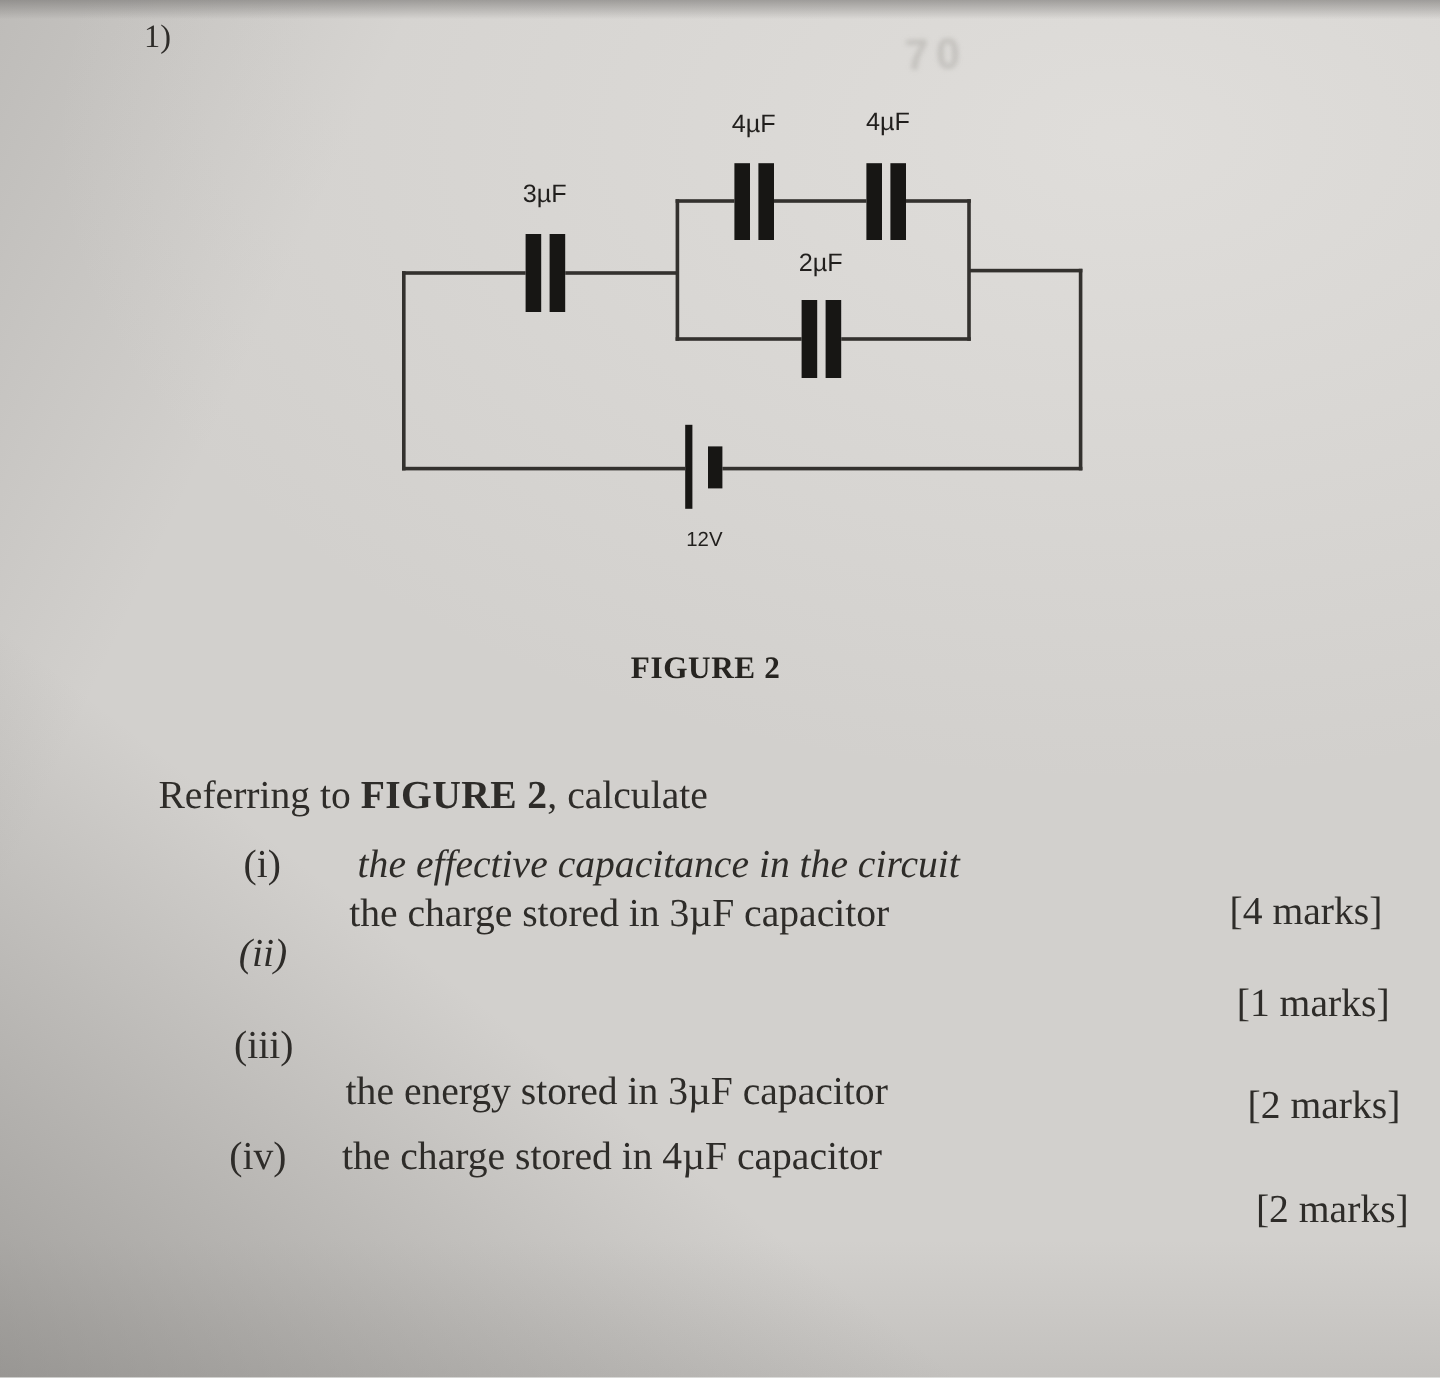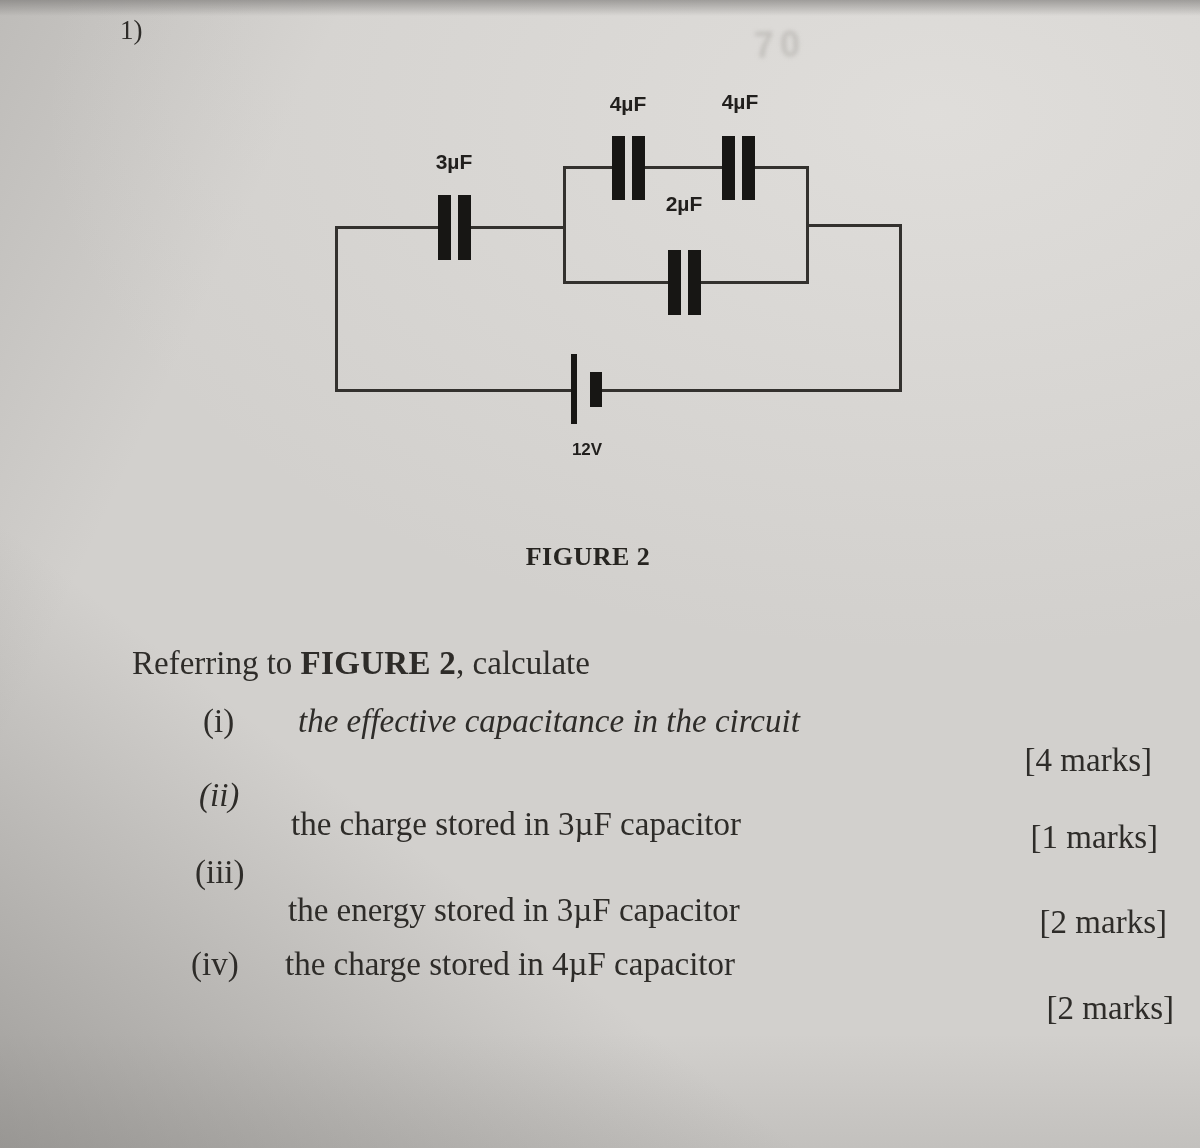--- a/index.html
+++ b/index.html
@@ -37,21 +37,21 @@
   }
 
   
   .wire { position: absolute; background: #33312e; }
   .plate { position: absolute; background: #171614; }
 
   .cap-label {
     position: absolute;
     transform: translateX(-50%);
     font-family: "Liberation Sans", sans-serif;
-    font-weight: bold;
+    font-weight: normal;
     font-size: 21px;
     color: #211f1d;
     white-space: nowrap;
   }
 
   .figure-caption {
     left: 468px; top: 543px; width: 240px;
     text-align: center;
     font-weight: bold;
     font-size: 26px;
@@ -65,21 +65,21 @@
 
   .item-num  { width: 70px; }
   .item-text {}
   .marks { }
 
   .i-num    { left: 203px; top: 703px; }
   .i-text   { left: 298px; top: 703px; font-style: italic; }
   .i-marks  { right: 48px;  top: 742px; }
 
   .ii-num   { left: 199px; top: 777px; font-style: italic; }
-  .ii-text  { left: 291px; top: 806px; }
+  .ii-text  { left: 291px; top: 744px; }
   .ii-marks { right: 42px;  top: 819px; }
 
   .iii-num  { left: 195px; top: 854px; }
   .iii-text { left: 288px; top: 892px; }
   .iii-marks{ right: 33px;  top: 904px; }
 
   .iv-num   { left: 191px; top: 946px; }
   .iv-text  { left: 285px; top: 946px; }
   .iv-marks { right: 26px;  top: 990px; }
 </style>
@@ -120,21 +120,21 @@
     <div class="plate" style="left:668px; top:250px; width:13px; height:65px;"></div>
     <div class="plate" style="left:688px; top:250px; width:13px; height:65px;"></div>
     <div class="wire" style="left:701px; top:281px; width:108px; height:3px;"></div>
 
     <div class="plate" style="left:571px; top:354px; width:6px; height:70px;"></div>
     <div class="plate" style="left:590px; top:372px; width:12px; height:35px;"></div>
 
     <div class="cap-label" style="left:454px; top:150px;">3µF</div>
     <div class="cap-label" style="left:628px; top:92px;">4µF</div>
     <div class="cap-label" style="left:740px; top:90px;">4µF</div>
-    <div class="cap-label" style="left:684px; top:192px;">2µF</div>
+    <div class="cap-label" style="left:684px; top:208px;">2µF</div>
     <div class="cap-label" style="left:587px; top:440px; font-size:17px;">12V</div>
   </div>
 
   <div class="abs serif-text figure-caption">FIGURE 2</div>
 
   <div>
 
     <div class="abs serif-text intro">
       <span>Referring to </span><b>FIGURE 2</b><span>, calculate</span>
     </div>

